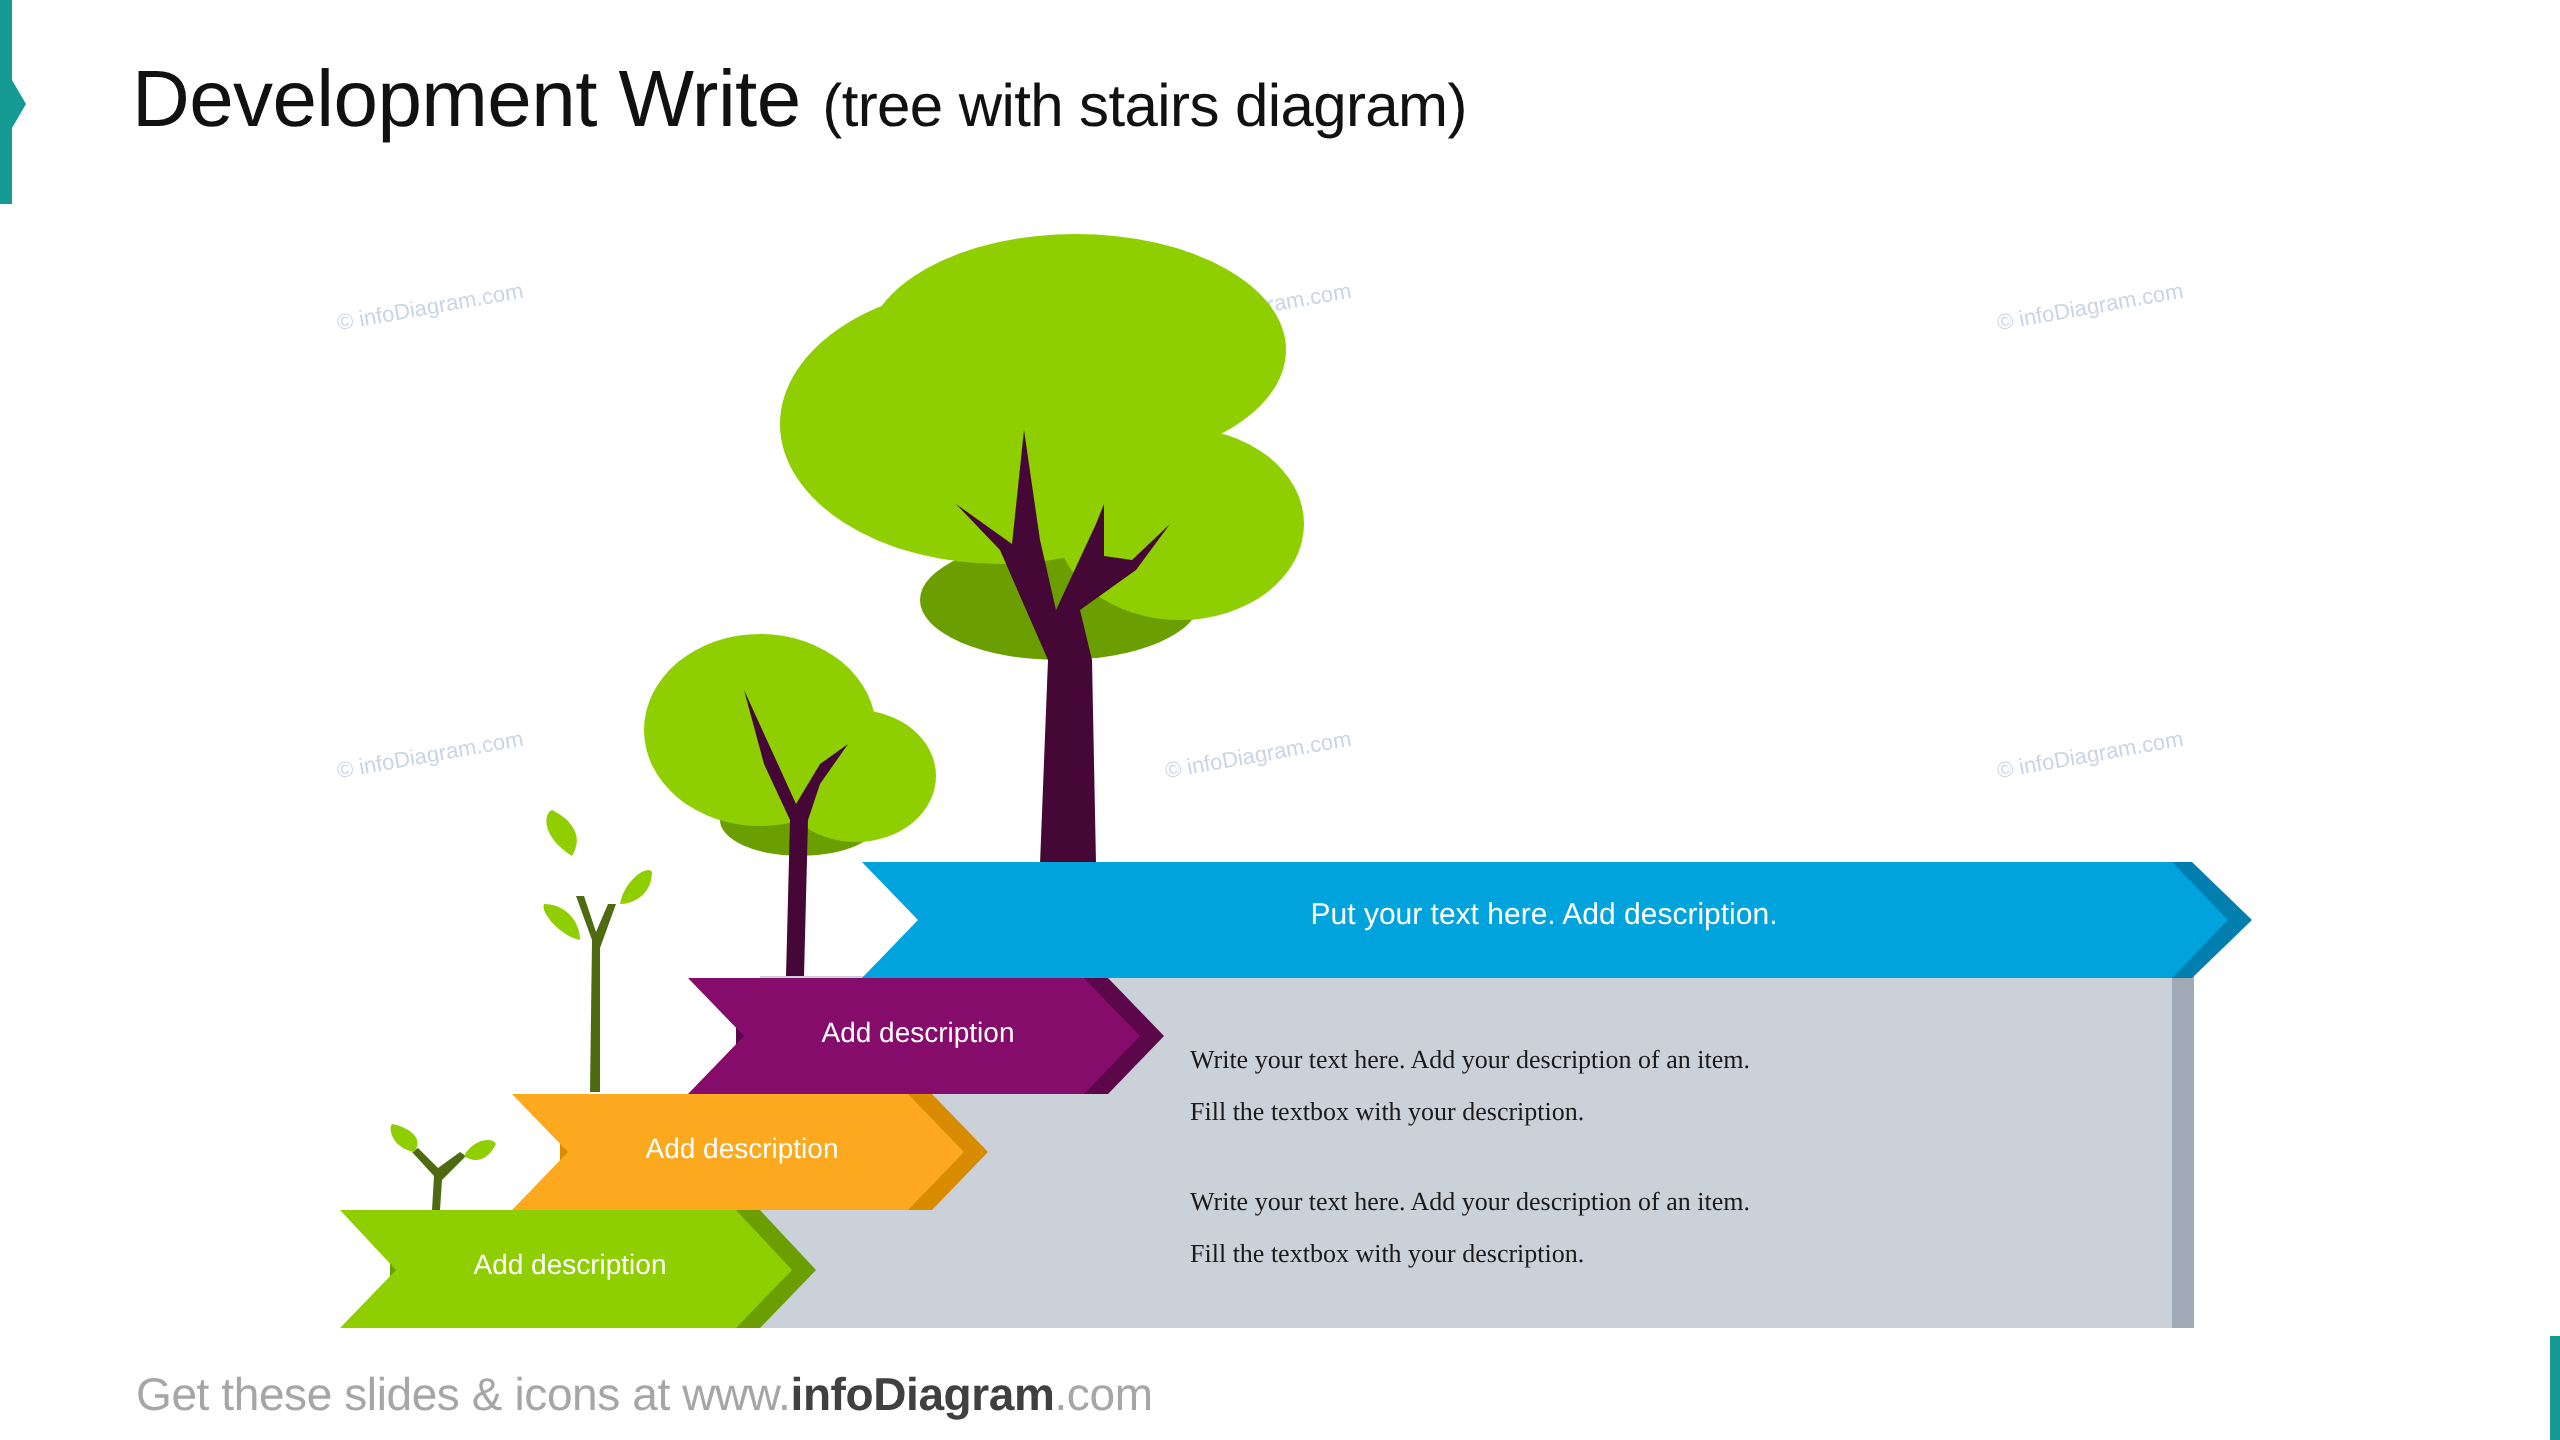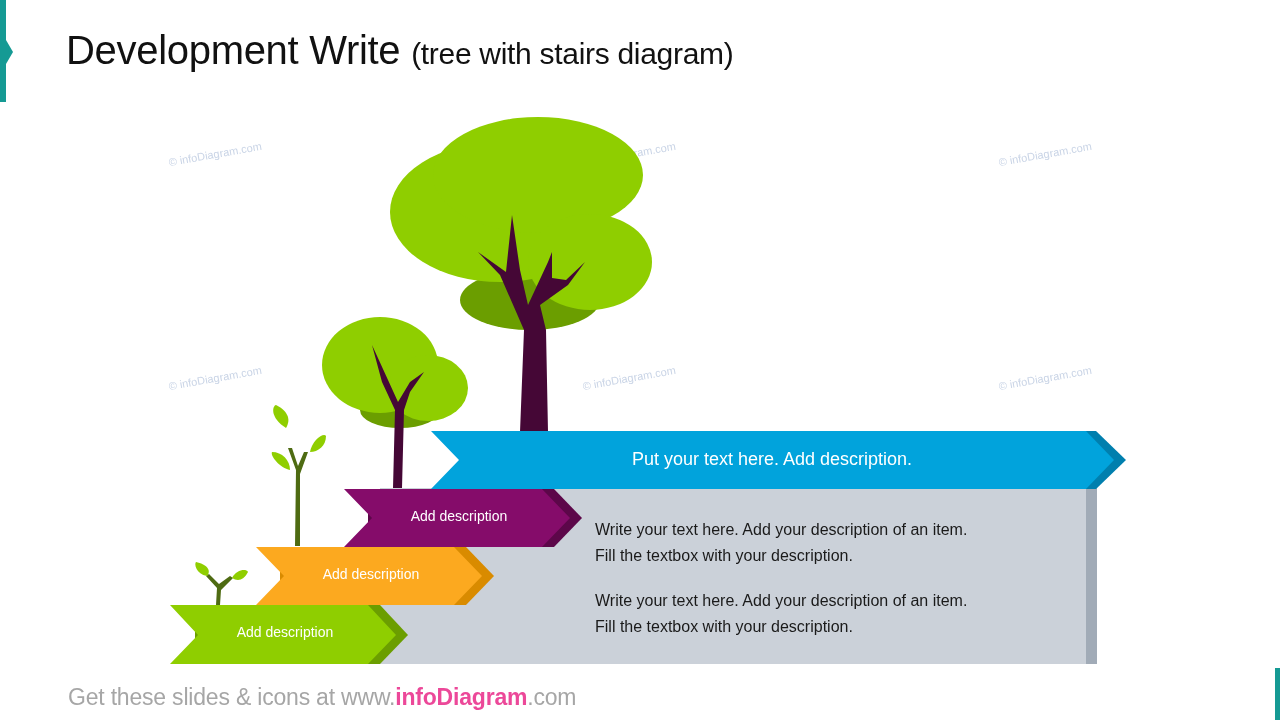--- a/index.html
+++ b/index.html
@@ -5,25 +5,25 @@
   html,body{margin:0;padding:0;}
   body{width:1280px;height:720px;position:relative;overflow:hidden;background:#ffffff;font-family:"Liberation Sans",sans-serif;}
   .accent-bar{position:absolute;left:0;top:0;width:6px;height:102px;background:#159a94;}
   .accent-notch{position:absolute;left:6px;top:40px;width:0;height:0;border-top:12px solid transparent;border-bottom:12px solid transparent;border-left:7px solid #159a94;}
   .accent-bar-right{position:absolute;right:0;top:668px;width:5px;height:52px;background:#159a94;}
   .title{position:absolute;left:66px;top:28px;font-size:40px;color:#111;font-weight:normal;white-space:nowrap;letter-spacing:-0.3px;}
   .title .sub{font-size:30px;color:#111;}
   .watermark{position:absolute;font-size:11px;color:#c9d4e6;transform:rotate(-10deg);white-space:nowrap;}
   .panel{position:absolute;left:380px;top:488px;width:706px;height:176px;background:#cbd1d9;}
   .panel-side{position:absolute;left:1086px;top:488px;width:11px;height:176px;background:#a1abb7;}
-  .desc{position:absolute;left:595px;font-size:16px;color:#1a1a1a;line-height:26px;width:480px;}
+  .desc{position:absolute;left:595px;font-size:13px;color:#1a1a1a;line-height:26px;width:480px;font-family:Liberation Serif, serif;}
   svg.shapes{position:absolute;left:0;top:0;}
   .ribbon-label{position:absolute;color:#fff;font-size:14px;white-space:nowrap;text-align:center;}
   .footer{position:absolute;left:68px;top:684px;font-size:23px;color:#a6a6a6;white-space:nowrap;letter-spacing:-0.2px;}
-  .footer b{color:#ec4899;}
+  .footer b{color:#404040;}
 </style>
 </head>
 <body>
 
 <div class="accent-bar"></div>
 <div class="accent-notch"></div>
 <div class="accent-bar-right"></div>
 
 <div class="title">
   <span>Development Write</span>
@@ -87,21 +87,21 @@
 
   <g>
     <polygon points="460,431 1096,431 1126,460 1096,489 460,489" fill="#007fae"></polygon>
     <polygon points="431,431 1086,431 1114,460 1086,489 431,489 459,460" fill="#01a3dc"></polygon>
   </g>
 </svg>
 
 <div class="ribbon-label" style="left:196px;top:624px;width:178px;">Add description</div>
 <div class="ribbon-label" style="left:282px;top:566px;width:178px;">Add description</div>
 <div class="ribbon-label" style="left:370px;top:508px;width:178px;">Add description</div>
-<div class="ribbon-label" style="left:460px;top:449px;width:624px;font-size:18px;">Put your text here. Add description.</div>
+<div class="ribbon-label" style="left:460px;top:449px;width:624px;font-size:15px;">Put your text here. Add description.</div>
 
 <div class="desc" style="top:517px;">
   <div>Write your text here. Add your description of an item.</div>
   <div>Fill the textbox with your description.</div>
 </div>
 <div class="desc" style="top:588px;">
   <div>Write your text here. Add your description of an item.</div>
   <div>Fill the textbox with your description.</div>
 </div>
 

